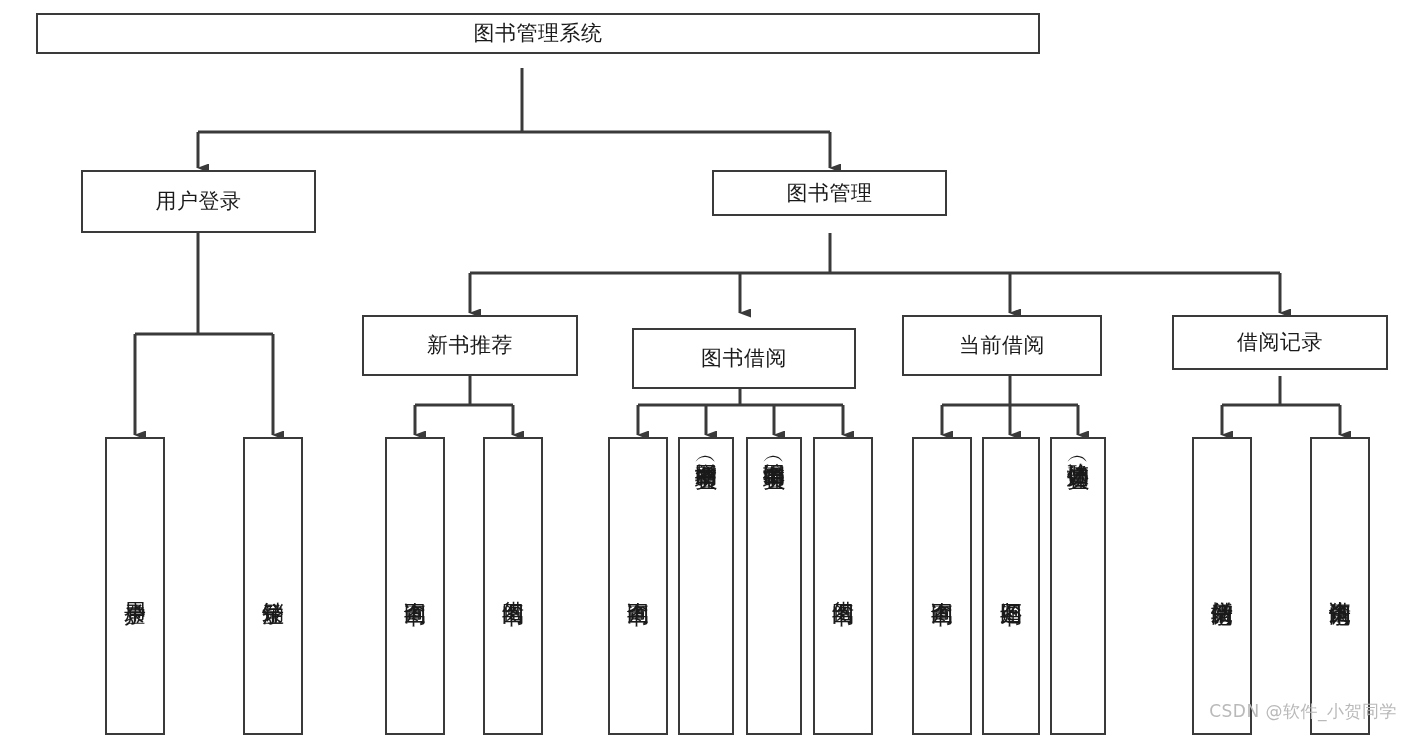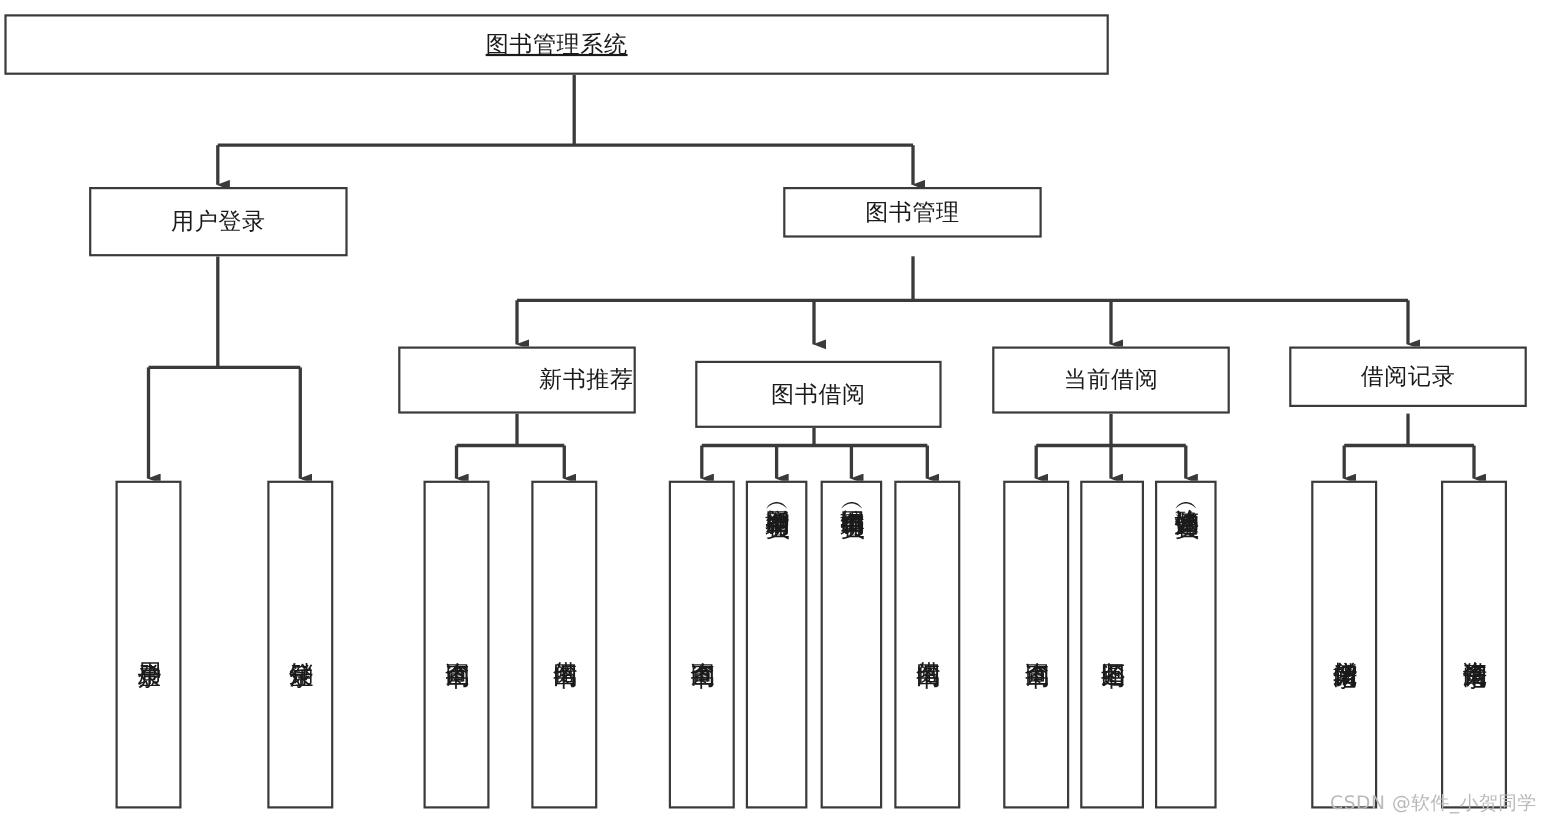--- a/index.html
+++ b/index.html
@@ -65,21 +65,21 @@
     white-space: nowrap;
   }
   
   .node.vertical.center {
     align-items: center;
     padding-top: 0;
   }
   #watermark {
     position: absolute;
     right: 8px;
-    bottom: 6px;
+    bottom: 24px;
     font-size: 17px;
     color: #b9b9b9;
     letter-spacing: 0.5px;
     white-space: nowrap;
   }
 </style>
 </head>
 <body>
 
 <div id="diagram-canvas">
@@ -127,41 +127,41 @@
       <path d="M1010,405 L1010,435" marker-end="url(#arrow)"></path>
       <path d="M1078,405 L1078,435" marker-end="url(#arrow)"></path>
 
       <path d="M1280,376 L1280,405"></path>
       <path d="M1222,405 L1340,405"></path>
       <path d="M1222,405 L1222,435" marker-end="url(#arrow)"></path>
       <path d="M1340,405 L1340,435" marker-end="url(#arrow)"></path>
     </g>
   </svg>
 
-  <div class="node horizontal root" style="left:4px; top:13px; width:1004px; height:55px;text-decoration:underline;">
+  <div class="node horizontal root" style="left:36px; top:13px; width:1004px; height:41px;">
     <span class="node-label">图书管理系统</span>
   </div>
 
   <div class="node horizontal" style="left:81px; top:170px; width:235px; height:63px;">
     <span class="node-label">用户登录</span>
   </div>
 
   <div class="node horizontal" style="left:712px; top:170px; width:235px; height:46px;">
     <span class="node-label">图书管理</span>
   </div>
 
-  <div class="node horizontal" style="left:362px; top:315px; width:216px; height:61px;justify-content:flex-end;">
+  <div class="node horizontal" style="left:362px; top:315px; width:216px; height:61px;">
     <span class="node-label">新书推荐</span>
   </div>
 
   <div class="node horizontal" style="left:632px; top:328px; width:224px; height:61px;">
     <span class="node-label">图书借阅</span>
   </div>
 
-  <div class="node horizontal" style="left:902px; top:315px; width:216px; height:61px;">
+  <div class="node horizontal" style="left:902px; top:315px; width:200px; height:61px;">
     <span class="node-label">当前借阅</span>
   </div>
 
   <div class="node horizontal" style="left:1172px; top:315px; width:216px; height:55px;">
     <span class="node-label">借阅记录</span>
   </div>
 
   <div class="node vertical center" style="left:105px; top:437px; width:60px; height:298px;">
     <span class="node-label">用户登录</span>
   </div>

